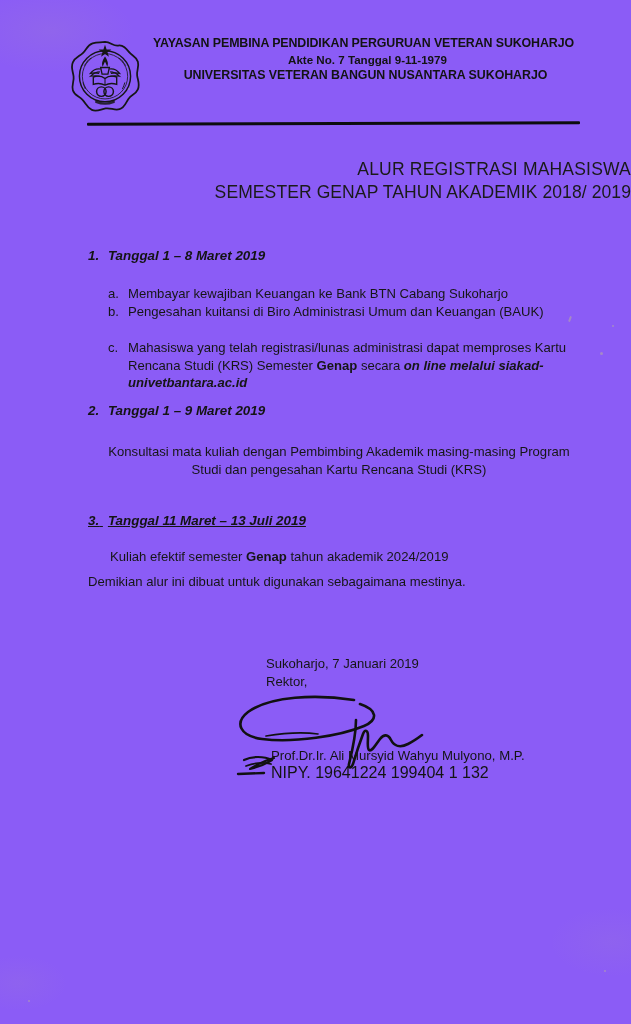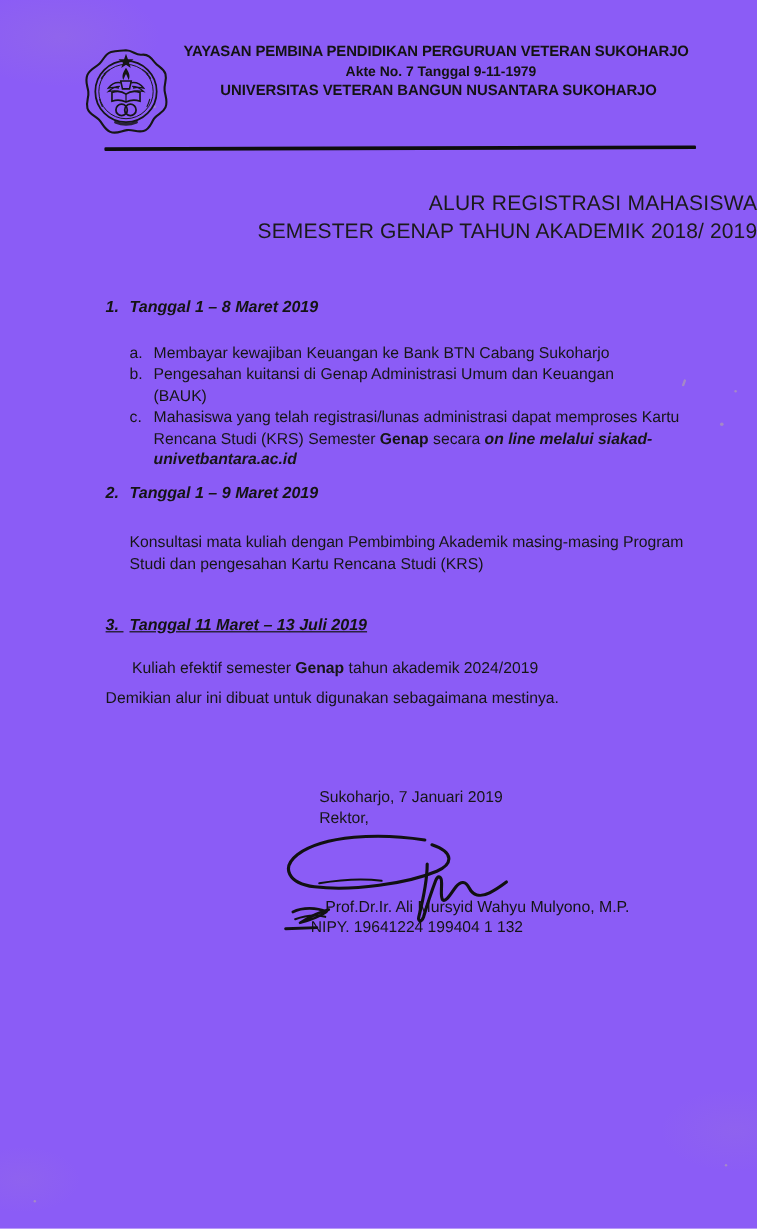--- a/index.html
+++ b/index.html
@@ -149,22 +149,22 @@
   #sign-name {
     position: absolute;
     left: 271px; top: 747px;
     font-size: 13.2px;
     line-height: 17px;
     white-space: nowrap;
     color: #141414;
   }
   #sign-nipy {
     position: absolute;
-    left: 259px; top: 764px;
-    font-size: 13px;
+    left: 271px; top: 764px;
+    font-size: 16px;
     line-height: 17px;
     white-space: nowrap;
     color: #141414;
   }
   #signature-mark {
     position: absolute;
     left: 236px; top: 690px;
     width: 300px; height: 90px;
     pointer-events: none;
   }
@@ -259,34 +259,34 @@
       <span style="margin-left:5px;">Tanggal 1  –  8  Maret  2019</span>
     </div>
 
     <div class="sub" style="top:285px;">
       <span class="mark">a.</span>
       <span class="txt">Membayar kewajiban Keuangan ke  Bank BTN Cabang Sukoharjo</span>
     </div>
 
     <div class="sub" style="top:303px;">
       <span class="mark">b.</span>
-      <span class="txt" style="max-width:420px;">Pengesahan kuitansi di Genap Administrasi Umum dan Keuangan (BAUK)</span>
+      <span class="txt" style="max-width:420px;">Pengesahan kuitansi di Biro Administrasi Umum dan Keuangan (BAUK)</span>
     </div>
 
     <div class="sub" style="top:339px;">
       <span class="mark">c.</span>
       <span class="txt" style="max-width:460px;"><span>Mahasiswa yang telah registrasi/lunas administrasi dapat memproses Kartu Rencana Studi (KRS) Semester </span><b class="s">Genap</b><span> secara </span><i class="bi">on line melalui siakad-univetbantara.ac.id</i></span>
     </div>
 
     <div class="num-item" style="top:403px;text-align:center;">
       <span>2.</span>
       <span style="margin-left:5px;">Tanggal 1  –  9  Maret  2019</span>
     </div>
 
-    <div class="para" style="left:108px; top:443px; width:462px;">Konsultasi mata kuliah dengan Pembimbing Akademik masing-masing Program Studi dan pengesahan Kartu Rencana Studi (KRS)</div>
+    <div class="para" style="left:108px; top:443px; width:462px;text-align:center;">Konsultasi mata kuliah dengan Pembimbing Akademik masing-masing Program Studi dan pengesahan Kartu Rencana Studi (KRS)</div>
 
     <div class="num-item" style="top:513px;text-decoration:underline;">
       <span>3.</span>
       <span style="margin-left:5px;">Tanggal  11  Maret – 13  Juli  2019</span>
     </div>
 
     <div class="para" style="left:110px; top:548px; width:460px;"><span>Kuliah efektif semester </span><b class="s">Genap</b><span>  tahun akademik 2024/2019</span></div>
 
     <div class="para" style="left:88px; top:573px; width:480px;">Demikian alur ini dibuat untuk digunakan sebagaimana mestinya.</div>
   </div>

